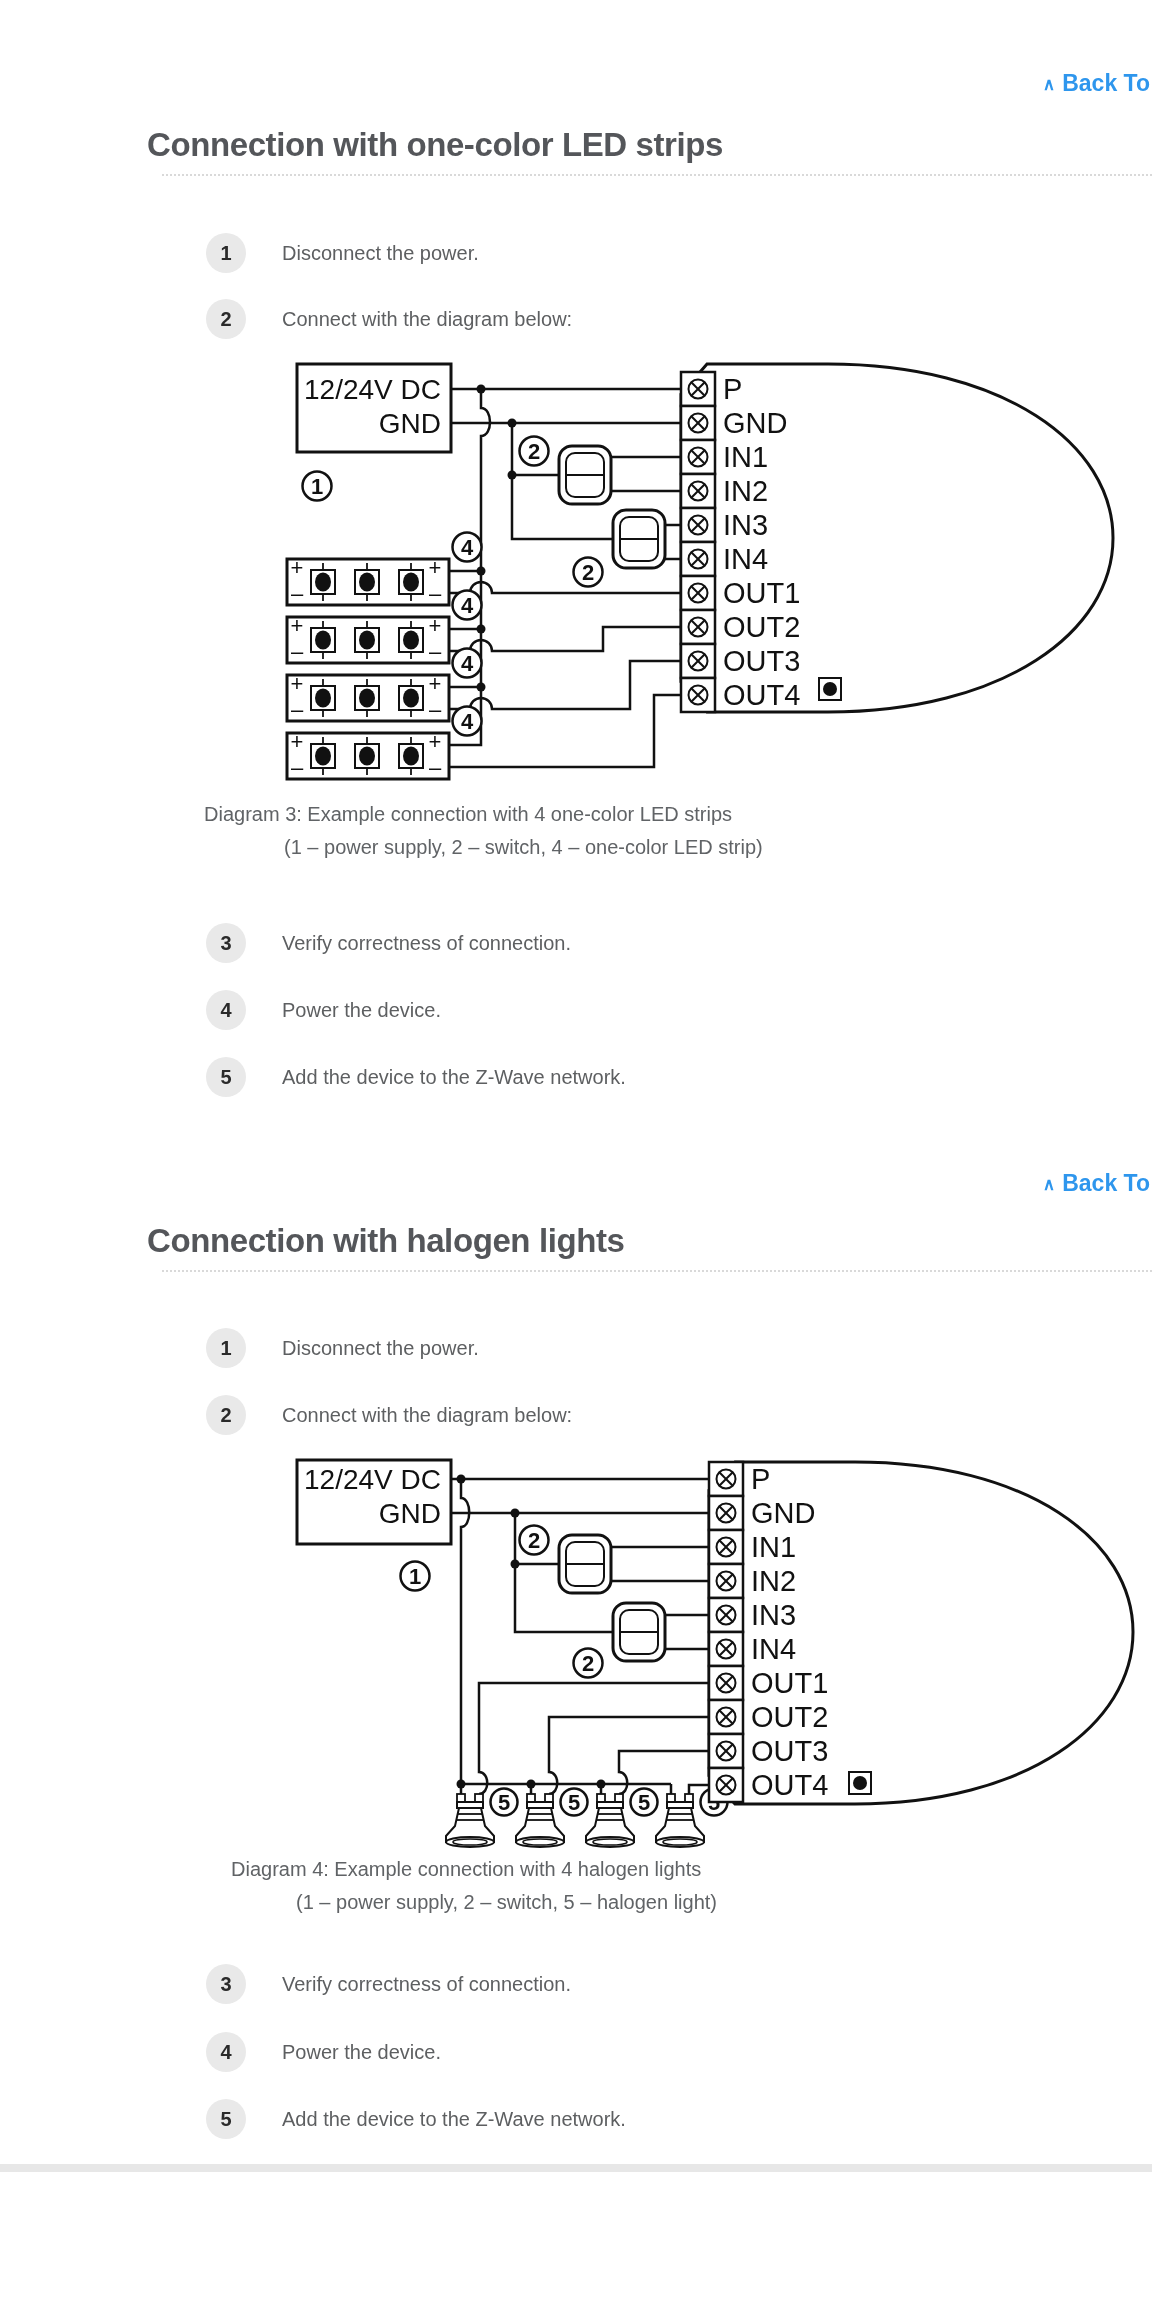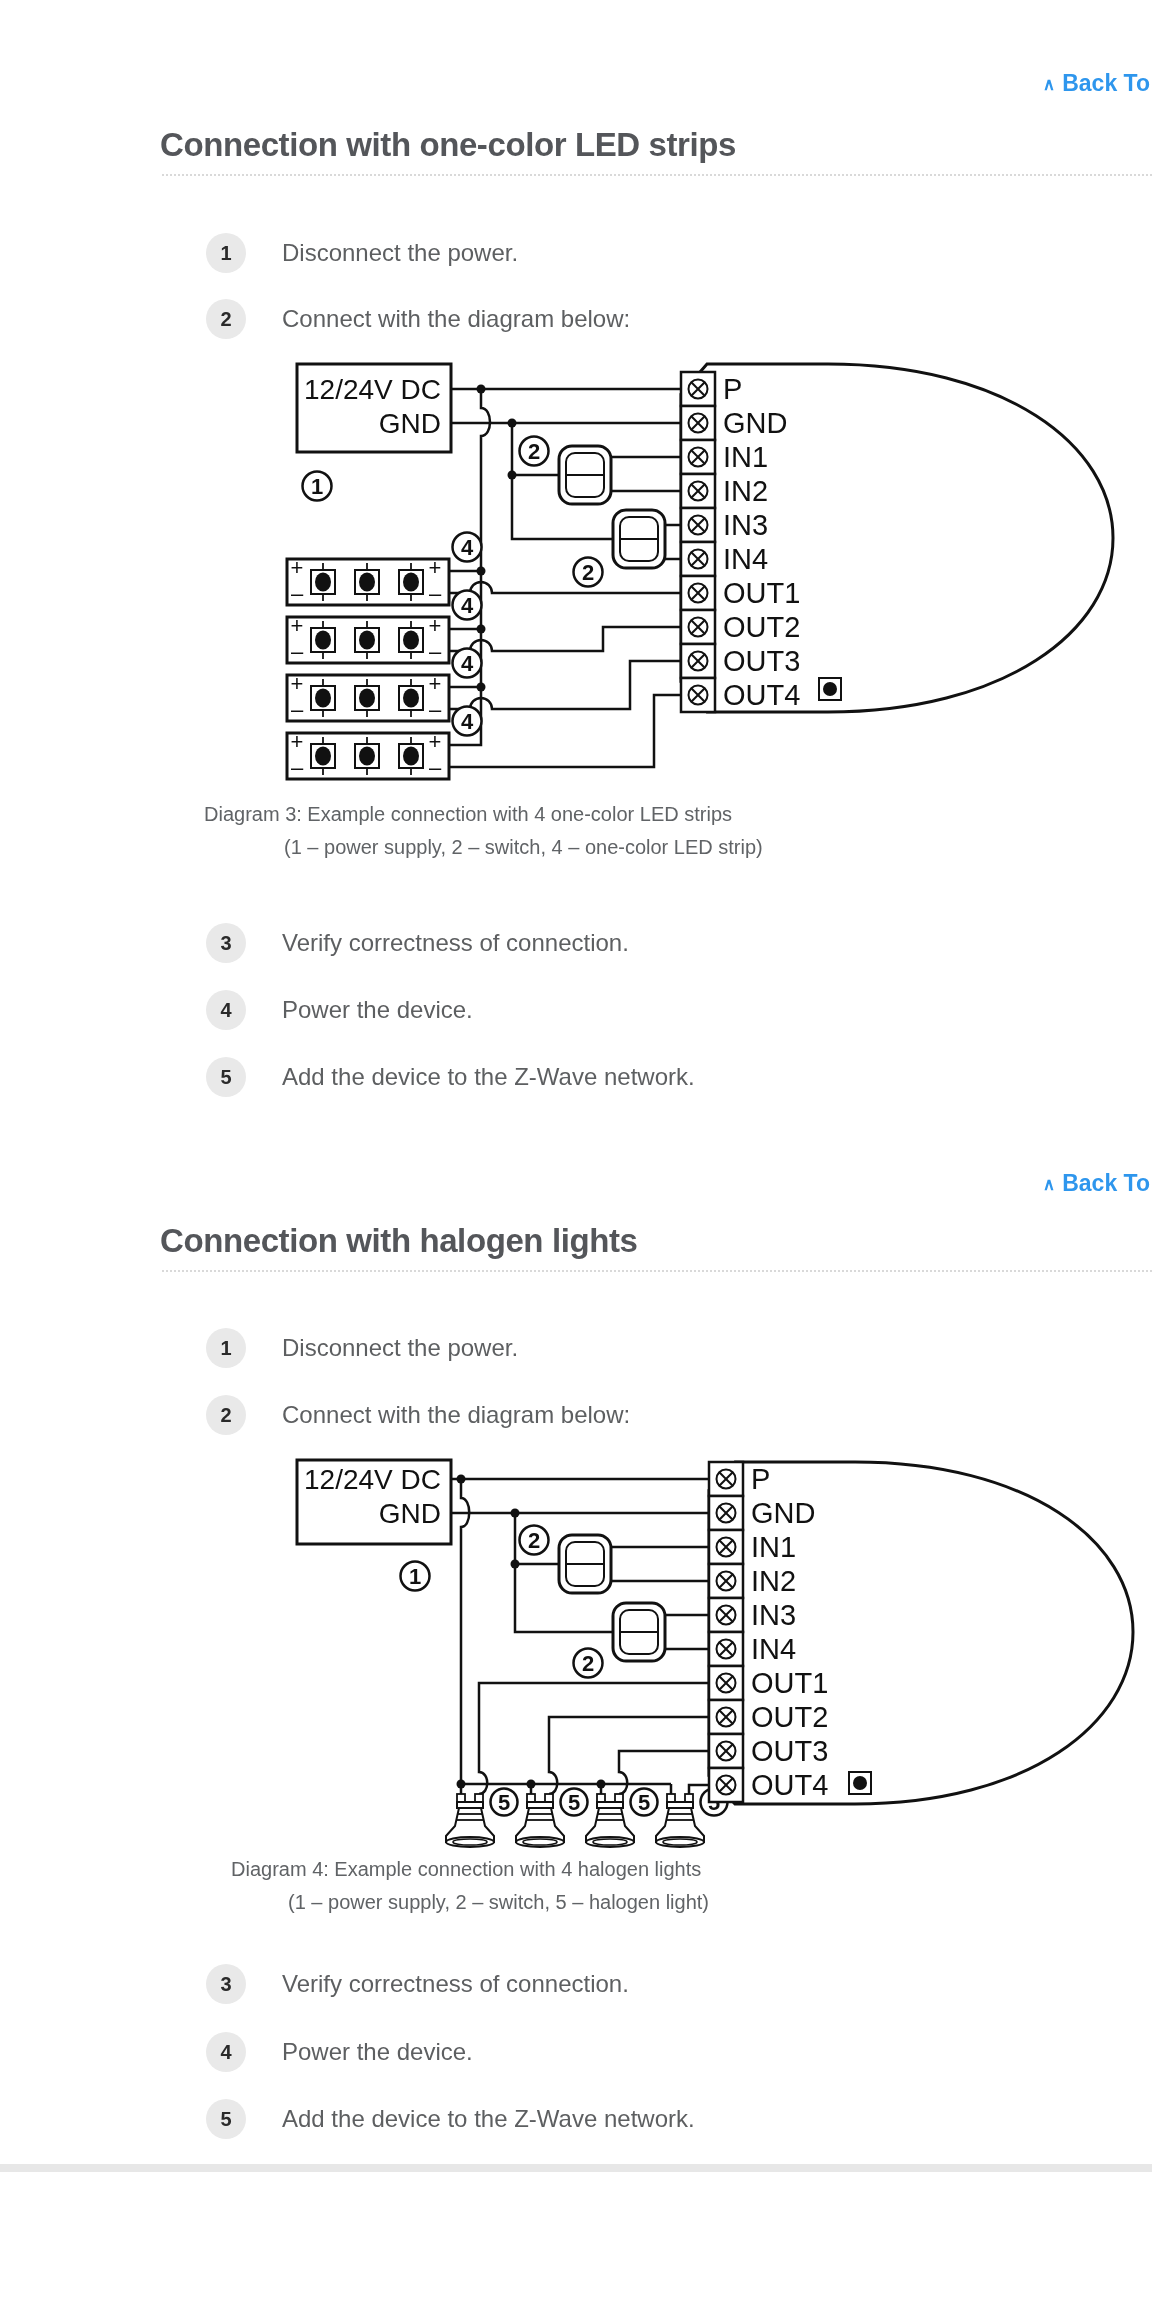--- a/index.html
+++ b/index.html
@@ -1,27 +1,27 @@
 <!DOCTYPE html>
 <html><head>
 <meta charset="utf-8">
 <style>
   html,body{margin:0;padding:0;background:#ffffff;}
   body{font-family:"Liberation Sans", sans-serif; color:#5d5f61;}
   #page{position:relative;width:1152px;height:2304px;background:#fff;overflow:hidden;}
   .back-link{position:absolute;right:2px;display:flex;align-items:center;gap:7px;
     color:#2e96ed;font-size:23px;font-weight:600;text-decoration:none;white-space:nowrap;}
   .back-link .caret{font-size:17px;font-weight:700;transform:translateY(1px);}
-  h2.sec-heading{position:absolute;left:160px;margin:0;font-size:33px;font-weight:700;
+  h2.sec-heading{position:absolute;left:147px;margin:0;font-size:33px;font-weight:700;
     color:#54565a;letter-spacing:-0.4px;}
   .dotted-sep{position:absolute;left:162px;right:0;border-top:2px dotted #d9d9d9;height:0;}
   .step-row{position:absolute;left:206px;height:40px;display:flex;align-items:center;}
   .step-circle{width:40px;height:40px;border-radius:50%;background:#e9e9e9;
     color:#2a2a2a;font-size:20px;font-weight:700;text-align:center;line-height:40px;flex:0 0 40px;}
-  .step-text{margin-left:36px;font-size:24px;color:#5d5f61;white-space:nowrap;}
+  .step-text{margin-left:36px;font-size:20px;color:#5d5f61;white-space:nowrap;}
   .caption-line{position:absolute;font-size:20px;color:#606366;white-space:nowrap;}
   .bottom-divider{position:absolute;left:0;width:1152px;height:8px;background:#e7e7e7;}
   svg{position:absolute;}
   svg text{font-family:"Liberation Sans", sans-serif;fill:#111;}
   svg .lbl{font-size:29px;}
   svg .pwr{font-size:28px;}
   svg .mrk{font-size:22px;font-weight:600;}
   svg .pm{font-size:22px;font-weight:400;}
 </style>
 </head>
@@ -340,21 +340,21 @@
       <text class="lbl" x="468" y="167" dominant-baseline="central">IN3</text>
       <text class="lbl" x="468" y="201" dominant-baseline="central">IN4</text>
       <text class="lbl" x="468" y="235" dominant-baseline="central">OUT1</text>
       <text class="lbl" x="468" y="269" dominant-baseline="central">OUT2</text>
       <text class="lbl" x="468" y="303" dominant-baseline="central">OUT3</text>
       <text class="lbl" x="468" y="337" dominant-baseline="central">OUT4</text>
     </g>
   </svg>
 
   <div class="caption-line" style="left:204px;top:1858px;margin-left:27px;">Diagram 4: Example connection with 4 halogen lights</div>
-  <div class="caption-line" style="left:288px;top:1891px;">(1 – power supply, 2 – switch, 5 – halogen light)</div>
+  <div class="caption-line" style="left:296px;top:1891px;">(1 – power supply, 2 – switch, 5 – halogen light)</div>
 
   <div class="step-row" style="top:1964px;">
     <span class="step-circle">3</span>
     <span class="step-text">Verify correctness of connection.</span>
   </div>
   <div class="step-row" style="top:2032px;">
     <span class="step-circle">4</span>
     <span class="step-text">Power the device.</span>
   </div>
   <div class="step-row" style="top:2099px;">

